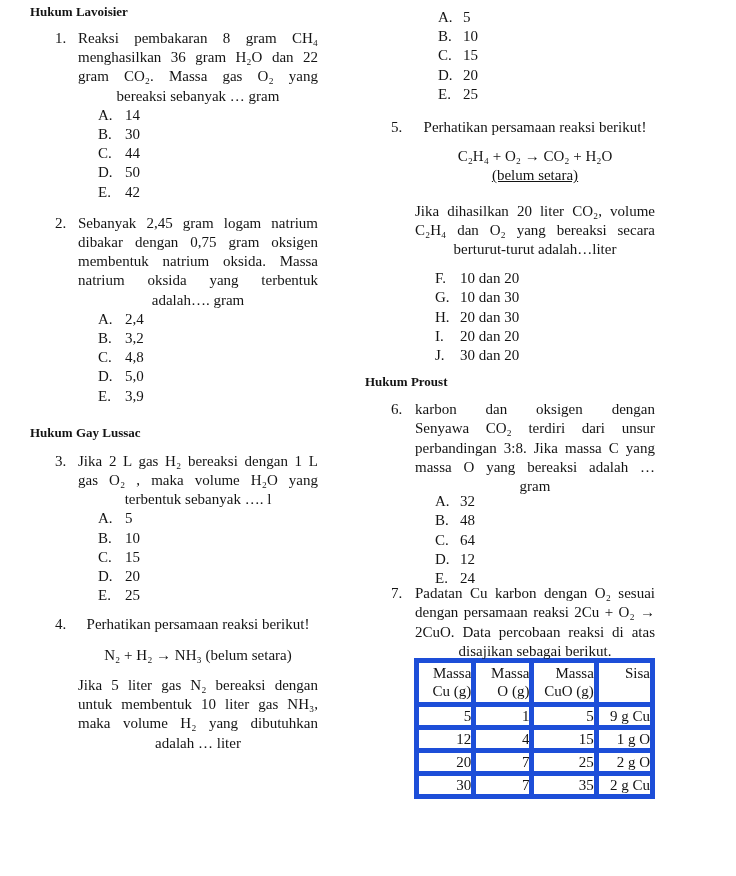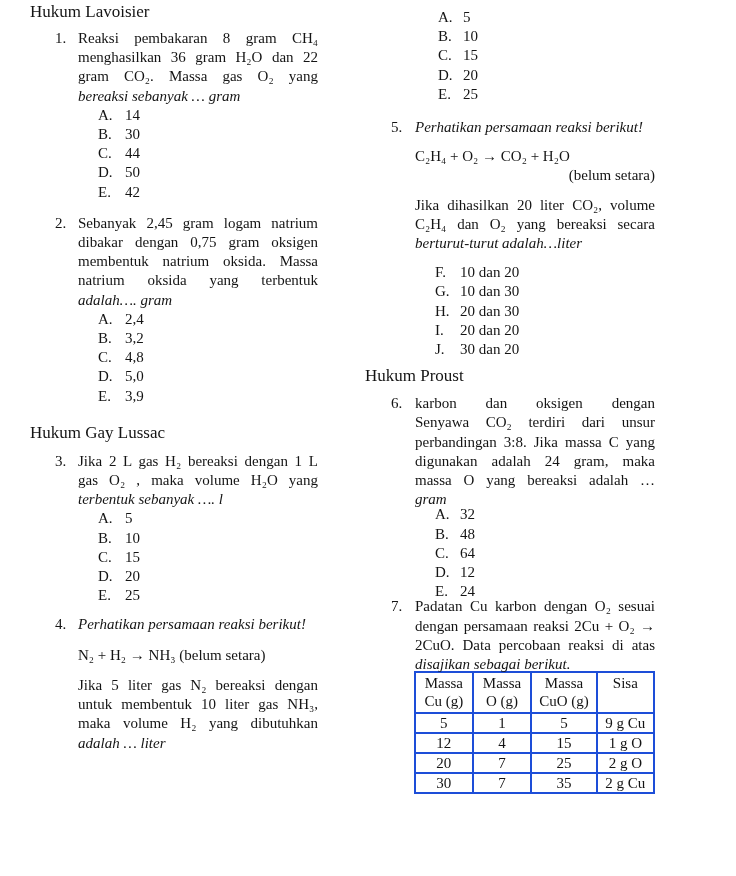--- a/index.html
+++ b/index.html
@@ -4,56 +4,56 @@
 <style>
   html,body { margin:0; padding:0; background:#fff; }
   .page {
     position:relative; width:736px; height:876px; background:#ffffff;
     font-family:"Liberation Serif","DejaVu Serif",serif;
     font-size:15px; line-height:19.2px; color:#141414; overflow:hidden;
   }
   .col { position:absolute; top:0; }
   .col-left  { left:30px;  width:305px; }
   .col-right { left:365px; width:330px; }
-  .sec-heading { font-weight:normal; font-size:17px; line-height:19px; }
+  .sec-heading { font-weight:bold; font-size:13px; line-height:19px; }
   .h1 { margin-top:2px; }
   .h2 { margin-top:17px; }
   .h3 { margin-top:7px; }
   .q { display:flex; align-items:flex-start; }
   .q1 { margin-top:8px; }
   .q2 { margin-top:12px; }
   .q3 { margin-top:10px; }
   .q4 { margin-top:10px; }
   .q5 { margin-top:14px; }
   .q6 { margin-top:9px; }
   .q7 { margin-top:-4px; }
   .col-left  .qnum { flex:0 0 23px; margin-left:25px; }
   .col-right .qnum { flex:0 0 24px; margin-left:26px; }
   .qbody { width:240px; }
   .jline { text-align:justify; text-align-last:justify; }
-  .lline { text-align:left;font-style:italic; }
+  .lline { text-align:center; }
   .opts { padding-left:20px; }
   .opt { display:flex; }
   .col-left  .opt .letter { flex:0 0 27px; }
   .col-right .opt .letter { flex:0 0 25px; }
   .top-opts { margin-left:73px; margin-top:8px; }
   .top-opts .opt .letter { flex:0 0 25px; }
   .opts-q6 { margin-top:-4px; }
-  .eq { margin-top:10px; }
-  .eq-note { text-align:right; }
+  .eq { text-align:center; margin-top:10px; }
+  .eq-note { text-align:center;text-decoration:underline; }
   .q4-eq { margin-top:11px; margin-bottom:11px; }
-  .q5-para { margin-top:10px; }
+  .q5-para { margin-top:16px; }
   .q5-opts { margin-top:10px; }
   .dtable {
     border-collapse:collapse; table-layout:fixed;
     margin-left:-1px; margin-top:-3px;
     font-size:15px;
   }
   .dtable th, .dtable td {
-    border:2px solid #1d4ed8; padding:0; text-align:center;
+    border:5px solid #1d4ed8; padding:0; text-align:right;
     font-weight:normal; overflow:hidden;
   }
   .dtable th { height:38px; line-height:18px; vertical-align:top; padding-top:1px; }
   .dtable td { height:18px; line-height:18px; }
 </style>
 </head>
 <body>
 
 <div class="page">
 
@@ -235,21 +235,20 @@
     </div>
 
     <div class="sec-heading h3">Hukum Proust</div>
 
     <div class="q q6">
       <div class="qnum">6.</div>
       <div class="qbody">
         <div class="jline">karbon dan oksigen dengan</div>
         <div class="jline">Senyawa CO₂ terdiri dari unsur</div>
         <div class="jline">perbandingan 3:8. Jika massa C yang</div>
-        <div class="jline">digunakan adalah 24 gram, maka</div>
         <div class="jline">massa O yang bereaksi adalah …</div>
         <div class="lline">gram</div>
         <div class="opts opts-q6">
           <div class="opt">
               <span class="letter">A.</span>
               <span>32</span>
             </div>
           <div class="opt">
               <span class="letter">B.</span>
               <span>48</span>

